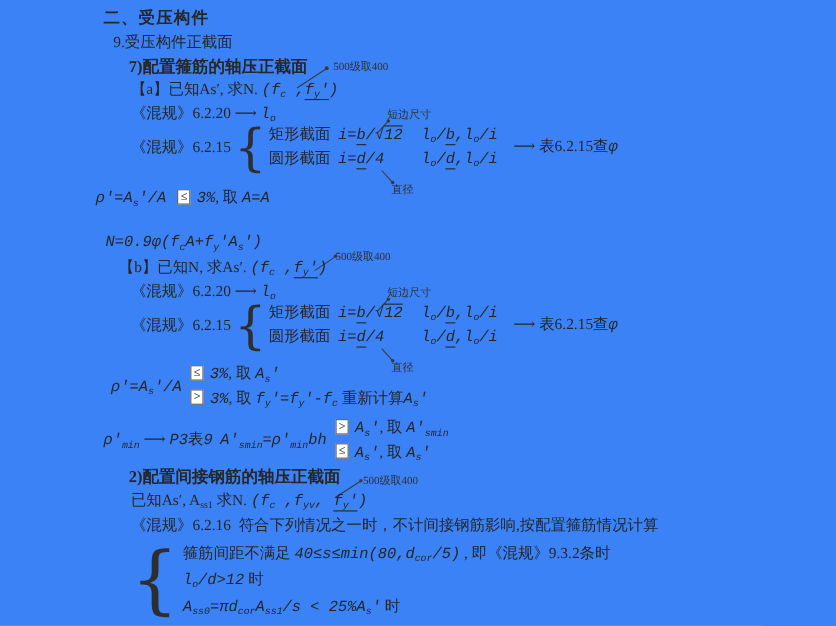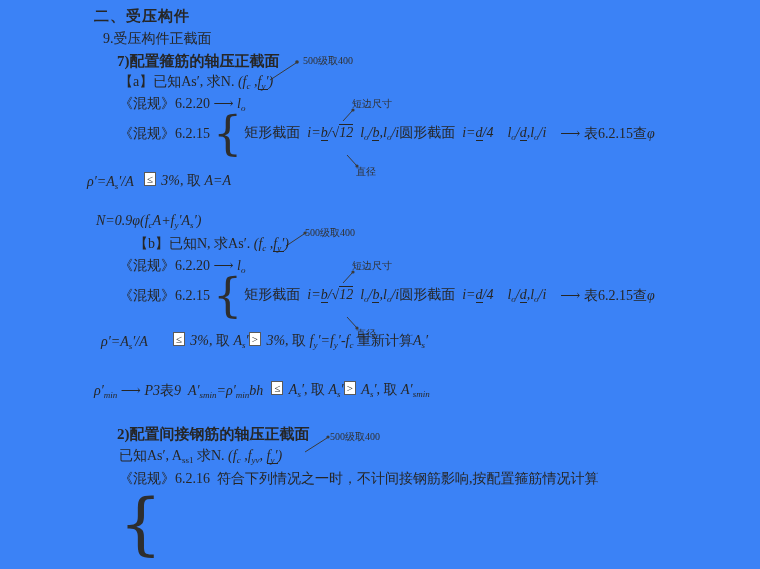--- a/index.html
+++ b/index.html
@@ -4,34 +4,34 @@
 <style>
   html,body{margin:0;padding:0;background:#fff;}
   .page{position:relative;width:760px;height:569px;background:#3b82f6;color:#262626;
         font-family:"Liberation Serif","DejaVu Serif",serif;overflow:hidden;}
   .abs{position:absolute;white-space:nowrap;}
   .t{font-size:14px;line-height:21px;}
   .hd{font-size:15px;font-weight:700;line-height:20px;}
   .ttl{font-size:15px;font-weight:700;letter-spacing:1px;}
   .sec{font-size:14px;}
   .note{font-size:10px;color:#303030;}
-  .mi{font-style:italic;font-family:Liberation Serif, serif;}
+  .mi{font-style:italic;font-family:Liberation Mono, monospace;}
   sub{font-size:9px;line-height:0;vertical-align:-3px;}
   .ul{border-bottom:1px solid #262626;}
   .bx{display:inline-block;border:1px solid #5a5a5a;padding:0 2px;line-height:12px;font-size:11px;
       font-style:normal;vertical-align:2px;margin-right:2px;background:#fff;}
   .fr{display:inline-flex;flex-direction:column;align-items:center;vertical-align:middle;margin:0 3px;}
   .fn{border-bottom:1px solid #262626;padding:0 4px;line-height:17px;}
   .fd{padding:0 4px;line-height:17px;}
   .rtb{border-top:1px solid #262626;line-height:15px;}
   .brace{font-family:"DejaVu Serif",serif;font-weight:400;color:#2e2e2e;}
   .brace2{font-size:46px;line-height:42px;}
   .brace3{font-size:68px;line-height:64px;}
   .row{display:flex;align-items:center;}
-  .col{display:flex;}
+  .col{display:flex;flex-direction:column;}
   .lh22{line-height:22px;}
   .lh24{line-height:24px;}
   .conn{position:absolute;overflow:visible;}
   .conn line{stroke:#3a3a3a;stroke-width:1;}
   .conn circle{fill:#3a3a3a;}
 </style>
 </head>
 <body>
 
 <div class="page">
@@ -79,21 +79,21 @@
   </div>
 
   <div class="abs t" style="left:96px;top:210px"><span class="mi">N=0.9φ(f<sub>c</sub>A+f<sub>y</sub>′A<sub>s</sub>′)</span></div>
 
   <div class="abs note" style="left:305px;top:226px">500级取400</div>
   <svg class="conn" style="left:284px;top:230px" width="24" height="18">
     <line x1="2" y1="16" x2="20" y2="4"></line>
       <circle cx="21" cy="3" r="1.6"></circle>
   </svg>
 
-  <div class="abs t" style="left:134px;top:233px">【b】已知N, 求As′. <span class="mi">(f<sub>c</sub> ,<span class="ul">f<sub>y</sub>′</span>)</span></div>
+  <div class="abs t" style="left:108px;top:233px">【b】已知N, 求As′. <span class="mi">(f<sub>c</sub> ,<span class="ul">f<sub>y</sub>′</span>)</span></div>
   <div class="abs t" style="left:119px;top:255px">《混规》6.2.20 ⟶ <span class="mi">l<sub>o</sub></span></div>
 
   <div class="abs note" style="left:352px;top:259px">短边尺寸</div>
   <svg class="conn" style="left:340px;top:270px" width="16" height="15">
     <line x1="13" y1="2" x2="3" y2="13"></line>
       <circle cx="13" cy="2" r="1.6"></circle>
   </svg>
 
   <div class="abs row" style="left:119px;top:274px">
     <span class="t">《混规》6.2.15</span>
@@ -106,41 +106,46 @@
   </div>
 
   <div class="abs note" style="left:356px;top:327px">直径</div>
   <svg class="conn" style="left:344px;top:314px" width="16" height="16">
     <line x1="3" y1="3" x2="13" y2="14"></line>
       <circle cx="13" cy="14" r="1.6"></circle>
   </svg>
 
   <div class="abs row" style="left:87px;top:330px">
     <span class="t" style="margin-left:14px"><span class="mi">ρ′=A<sub>s</sub>′/A</span></span>
-    <span class="col" style="margin-left:25px">
+    <span class="col" style="margin-left:8px">
       <span class="t lh22"><span class="bx">≤</span> <span class="mi">3%</span>, 取 <span class="mi">A<sub>s</sub>′</span></span>
       <span class="t lh22"><span class="bx">&gt;</span> <span class="mi">3%</span>, 取 <span class="mi">f<sub>y</sub>′=f<sub>y</sub>′-f<sub>c</sub></span> 重新计算<span class="mi">A<sub>s</sub>′</span></span>
     </span>
   </div>
 
   <div class="abs row" style="left:94px;top:379px">
     <span class="t"><span class="mi">ρ′<sub>min</sub></span> ⟶ <span class="mi">P3</span>表<span class="mi">9</span>&nbsp;&nbsp;<span class="mi">A′<sub>smin</sub>=ρ′<sub>min</sub>bh</span></span>
     <span class="col" style="margin-left:8px">
+      <span class="t lh22"><span class="bx">&gt;</span> <span class="mi">A<sub>s</sub>′</span>, 取 <span class="mi">A′<sub>smin</sub></span></span>
       <span class="t lh22"><span class="bx">≤</span> <span class="mi">A<sub>s</sub>′</span>, 取 <span class="mi">A<sub>s</sub>′</span></span>
-      <span class="t lh22"><span class="bx">&gt;</span> <span class="mi">A<sub>s</sub>′</span>, 取 <span class="mi">A′<sub>smin</sub></span></span>
     </span>
   </div>
 
   <div class="abs hd" style="left:117px;top:424px">2)配置间接钢筋的轴压正截面</div>
   <div class="abs note" style="left:330px;top:430px">500级取400</div>
   <svg class="conn" style="left:303px;top:434px" width="28" height="20">
     <line x1="2" y1="18" x2="24" y2="4"></line>
       <circle cx="25" cy="3" r="1.6"></circle>
   </svg>
 
   <div class="abs t" style="left:119px;top:445px">已知As′, A<sub>ss1</sub> 求N. <span class="mi">(f<sub>c</sub> ,f<sub>yv</sub>, <span class="ul">f<sub>y</sub>′</span>)</span></div>
   <div class="abs t" style="left:119px;top:468px">《混规》6.2.16&nbsp;&nbsp;符合下列情况之一时，不计间接钢筋影响,按配置箍筋情况计算</div>
 
   <div class="abs row" style="left:119px;top:492px">
     <span class="brace brace3">{</span>
+    <span class="col" style="margin-left:4px">
+      <span class="t lh24">箍筋间距不满足 <span class="mi">40≤s≤min(80,d<sub>cor</sub>/5)</span> , 即《混规》9.3.2条时</span>
+      <span class="t lh24"><span class="mi">l<sub>o</sub>/d&gt;12</span> 时</span>
+      <span class="t lh24"><span class="mi">A<sub>ss0</sub>=πd<sub>cor</sub>A<sub>ss1</sub>/s &lt; 25%A<sub>s</sub>′</span> 时</span>
+    </span>
   </div>
 
 </div>
 
 </body></html>

